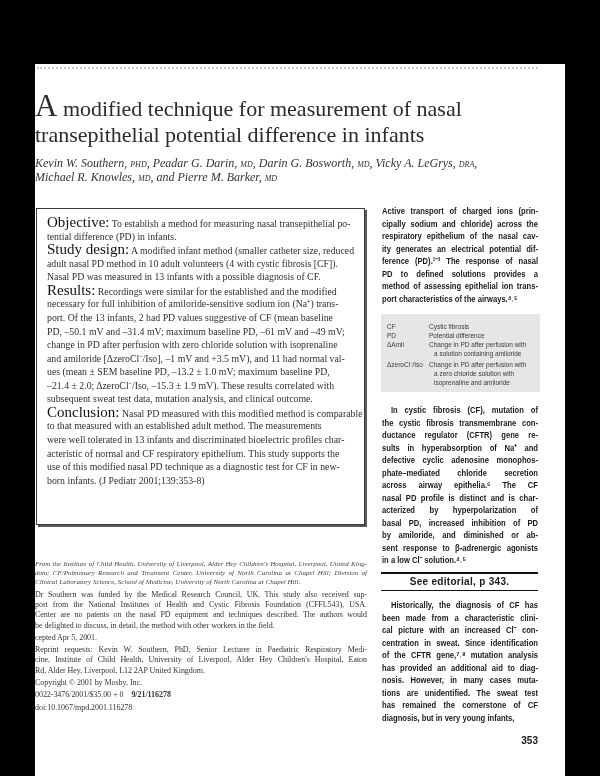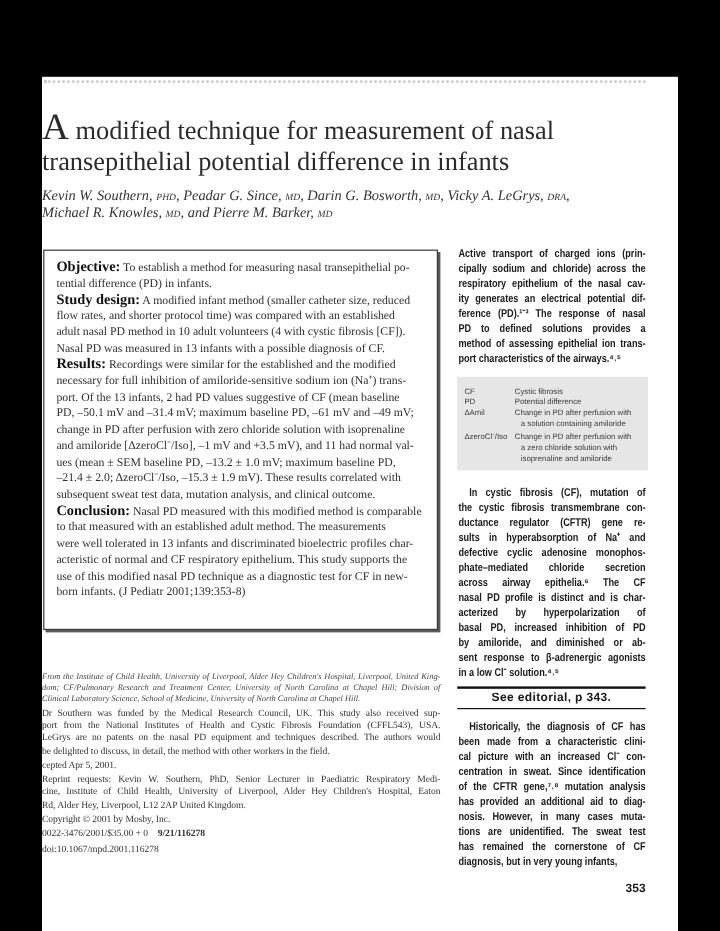--- a/index.html
+++ b/index.html
@@ -9,21 +9,21 @@
   .dots { left:37px; top:67px; width:501px; height:0; border-top:2px dotted #c8c8c8; }
 
   .title { left:35px; height:26px; line-height:26px; font-family:"Liberation Serif", serif; font-size:22px; color:#2b2b2b; white-space:nowrap; }
   .title .ini { font-size:31px; line-height:0; }
   .authors { left:35px; height:14px; line-height:14px; font-family:"Liberation Serif", serif; font-style:italic; font-size:12px; color:#333; white-space:nowrap; }
   .deg { font-variant:small-caps; text-transform:lowercase; font-size:11px; }
 
   .abox { left:36px; top:208px; width:329px; height:317px; box-sizing:border-box; border:1.5px solid #3a3a3a; background:#fff; box-shadow:2px 2px 0 #5a5a5a; }
   .atext { left:47px; top:216px; font-family:"Liberation Serif", serif; font-size:9.8px; line-height:13.57px; color:#2e2e2e; }
   .atext .ln { white-space:nowrap; height:13.57px; }
-  .atext .lbl { font-weight:bold; font-size:12px; color:#111; }
+  .atext .lbl { font-weight:normal; font-size:15px; color:#111; }
 
   .foot { left:35px; top:560px; width:332px; font-family:"Liberation Serif", serif; color:#333; }
   .foot .p { margin-top:2px; }
   .foot .p:first-child { margin-top:0; }
   .foot .ln { white-space:nowrap; }
   .foot .p > .ln { text-align:justify; text-align-last:justify; }
   .foot .p > .ln:last-child { text-align-last:left; }
   .foot .it { font-style:italic; font-size:7px; line-height:9.2px; color:#444; }
   .foot .rg { font-size:8px; line-height:10.3px; letter-spacing:-0.05px;font-family:Liberation Serif, serif; }
   .foot .bold { font-weight:bold; margin-left:8px; }
@@ -48,35 +48,34 @@
 <body>
 
 <div class="abs paper"></div>
 <div class="abs dots"></div>
 
 <div class="abs title" style="top:96px"><span class="ini">A</span> <span>modified technique for measurement of nasal</span></div>
 <div class="abs title" style="top:122px">transepithelial potential difference in infants</div>
 
 <div class="abs authors" style="top:156px">
   <span>Kevin W. Southern,</span> <span class="deg">PhD</span><span>,</span>
-  <span>Peadar G. Since,</span> <span class="deg">MD</span><span>,</span>
+  <span>Peadar G. Darin,</span> <span class="deg">MD</span><span>,</span>
   <span>Darin G. Bosworth,</span> <span class="deg">MD</span><span>,</span>
   <span>Vicky A. LeGrys,</span> <span class="deg">DrA</span><span>,</span>
 </div>
 <div class="abs authors" style="top:170px">
   <span>Michael R. Knowles,</span> <span class="deg">MD</span><span>, and</span>
   <span>Pierre M. Barker,</span> <span class="deg">MD</span><span></span>
 </div>
 
 <div class="abs abox"></div>
 <div class="abs atext">
   <div class="ln"><span class="lbl">Objective:</span> <span>To establish a method for measuring nasal transepithelial po-</span></div>
   <div class="ln">tential difference (PD) in infants.</div>
   <div class="ln"><span class="lbl">Study design:</span> <span>A modified infant method (smaller catheter size, reduced</span></div>
-  <div class="ln">flow rates, and shorter protocol time) was compared with an established</div>
   <div class="ln">adult nasal PD method in 10 adult volunteers (4 with cystic fibrosis [CF]).</div>
   <div class="ln">Nasal PD was measured in 13 infants with a possible diagnosis of CF.</div>
   <div class="ln"><span class="lbl">Results:</span> <span>Recordings were similar for the established and the modified</span></div>
   <div class="ln">necessary for full inhibition of amiloride-sensitive sodium ion (Na⁺) trans-</div>
   <div class="ln">port. Of the 13 infants, 2 had PD values suggestive of CF (mean baseline</div>
   <div class="ln">PD, –50.1 mV and –31.4 mV; maximum baseline PD, –61 mV and –49 mV;</div>
   <div class="ln">change in PD after perfusion with zero chloride solution with isoprenaline</div>
   <div class="ln">and amiloride [ΔzeroCl⁻/Iso], –1 mV and +3.5 mV), and 11 had normal val-</div>
   <div class="ln">ues (mean ± SEM baseline PD, –13.2 ± 1.0 mV; maximum baseline PD,</div>
   <div class="ln">–21.4 ± 2.0; ΔzeroCl⁻/Iso, –15.3 ± 1.9 mV). These results correlated with</div>
@@ -91,21 +90,21 @@
 
 <div class="abs foot">
   <div class="p it">
     <div class="ln">From the Institute of Child Health, University of Liverpool, Alder Hey Children's Hospital, Liverpool, United King-</div>
     <div class="ln">dom; CF/Pulmonary Research and Treatment Center, University of North Carolina at Chapel Hill; Division of</div>
     <div class="ln">Clinical Laboratory Science, School of Medicine, University of North Carolina at Chapel Hill.</div>
   </div>
   <div class="p rg">
     <div class="ln">Dr Southern was funded by the Medical Research Council, UK. This study also received sup-</div>
     <div class="ln">port from the National Institutes of Health and Cystic Fibrosis Foundation (CFFL543), USA.</div>
-    <div class="ln">LeGrys are no patents on the nasal PD equipment and techniques described. The authors would</div>
+    <div class="ln">Center are no patents on the nasal PD equipment and techniques described. The authors would</div>
     <div class="ln">be delighted to discuss, in detail, the method with other workers in the field.</div>
   </div>
   <div class="p rg">
     <div class="ln">cepted Apr 5, 2001.</div>
   </div>
   <div class="p rg">
     <div class="ln">Reprint requests: Kevin W. Southern, PhD, Senior Lecturer in Paediatric Respiratory Medi-</div>
     <div class="ln">cine, Institute of Child Health, University of Liverpool, Alder Hey Children's Hospital, Eaton</div>
     <div class="ln">Rd, Alder Hey, Liverpool, L12 2AP United Kingdom.</div>
   </div>

